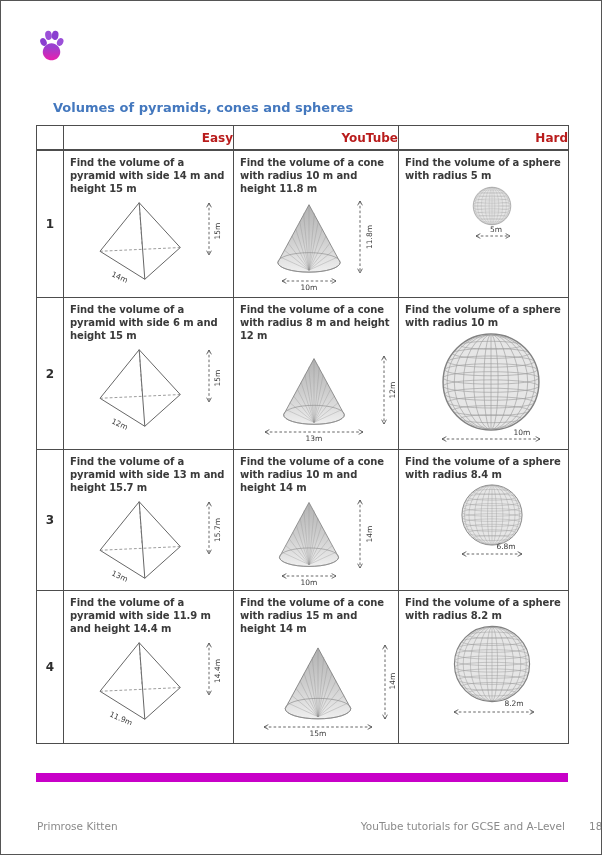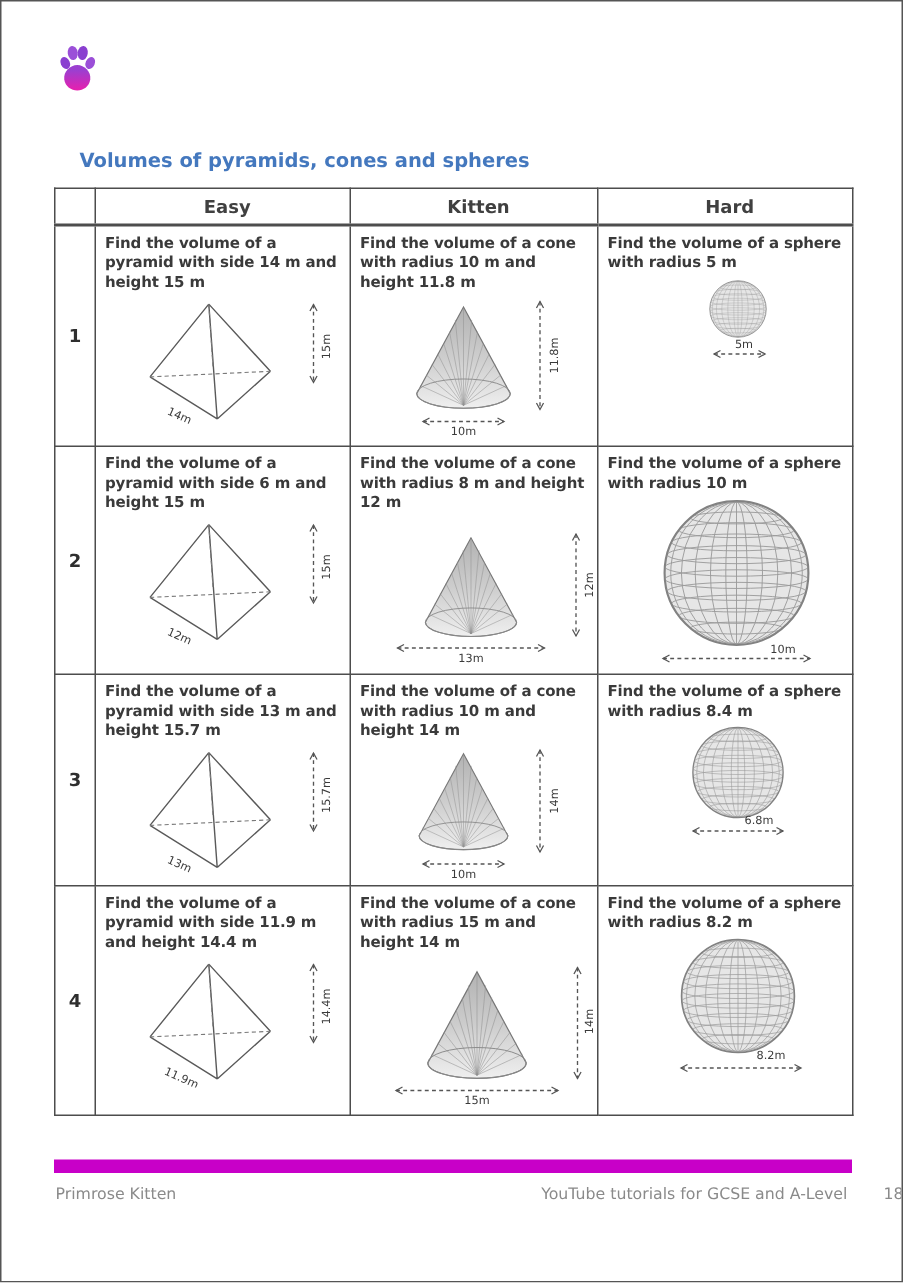--- a/index.html
+++ b/index.html
@@ -3,30 +3,30 @@
 <meta charset="utf-8">
 <style>
   html,body{margin:0;padding:0;background:#fff;}
   .page{position:relative;width:600px;height:853px;border:1px solid #555;background:#fff;
         overflow:hidden;font-family:"DejaVu Sans","Liberation Sans",sans-serif;}
   .paw{position:absolute;left:37px;top:29px;}
   .title{position:absolute;left:36px;top:83px;margin:16px;font-size:13px;font-weight:bold;color:#4478be;}
   table.grid{position:absolute;left:35px;top:124px;border-collapse:collapse;table-layout:fixed;width:532px;}
   table.grid td,table.grid th{border:1px solid #4d4d4d;vertical-align:top;padding:0;overflow:hidden;}
   table.grid tr.head th{border-bottom:2px solid #4d4d4d;height:23px;vertical-align:middle;
-        text-align:center;font-size:12px;color:#404040;padding-left:6px;}
+        text-align:right;font-size:12px;color:#b91c1c;padding-left:6px;}
   td.num{vertical-align:middle !important;text-align:center;font-weight:bold;font-size:12px;color:#2e2e2e;}
   .q{font-weight:bold;font-size:10px;line-height:1.3;color:#3a3a3a;padding:5px 6px 0 6px;letter-spacing:-0.1px;}
   .diag{text-align:right;margin-top:2px;}
   svg text{font-family:"DejaVu Sans","Liberation Sans",sans-serif;font-size:7.5px;fill:#3a3a3a;}
   .dash{stroke:#555;stroke-width:0.9;fill:none;stroke-dasharray:2.6 2.2;}
   .bar{position:absolute;left:35px;top:772px;width:532px;height:9px;background:#c800c8;}
   .footer{position:absolute;left:36px;right:-8px;top:789px;display:flex;align-items:baseline;
           font-size:10.5px;color:#8a8a8a;}
-  .f-right{margin-left:auto;}
+  .f-right{margin-left:auto;margin-top:30px;}
   .f-page{margin-left:24px;white-space:nowrap;}
   .defs{position:absolute;width:0;height:0;overflow:hidden;}
 </style>
 </head>
 <body>
 
 <svg class="defs" aria-hidden="true">
   <defs>
     <marker id="arw" viewBox="0 0 8 8" refX="6.5" refY="4" markerWidth="7" markerHeight="7" orient="auto-start-reverse">
       <path d="M1,1 L6.5,4 L1,7" fill="none" stroke="#555" stroke-width="1.1"></path>
@@ -104,21 +104,21 @@
         <col style="width:27px">
         <col style="width:170px">
         <col style="width:165px">
         <col style="width:170px">
       </colgroup>
 
     <tbody>
         <tr class="head">
       <th></th>
       <th>Easy</th>
-      <th>Kitten</th>
+      <th>YouTube</th>
       <th>Hard</th>
     </tr>
 
     <tr style="height:143px">
       <td class="num">1</td>
       <td>
         <div class="q">Find the volume of a pyramid with side 14 m and height 15 m</div>
         <div class="diag"><svg width="150" height="88">
           <use href="#sym-pyramid" x="8" y="2" width="102" height="84"></use>
           <line class="dash" x1="126" y1="6" x2="126" y2="58" marker-start="url(#arw)" marker-end="url(#arw)"></line>

